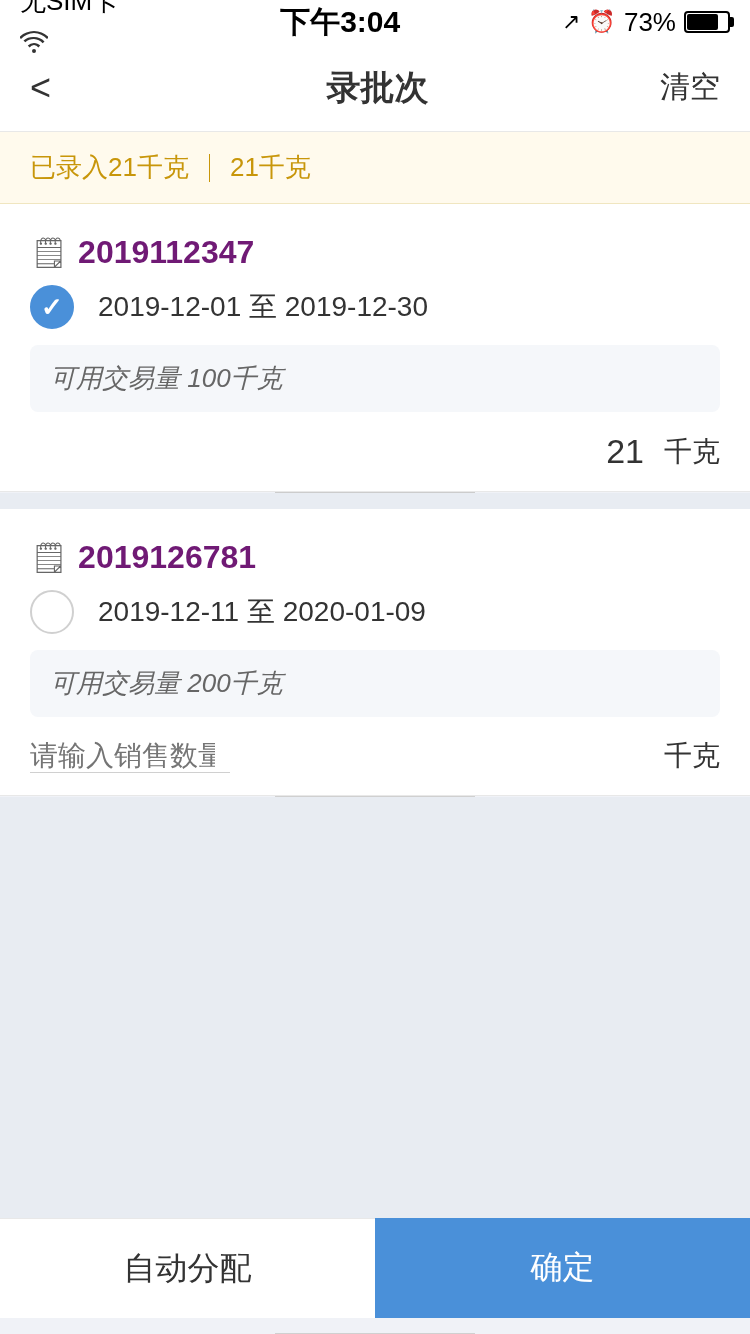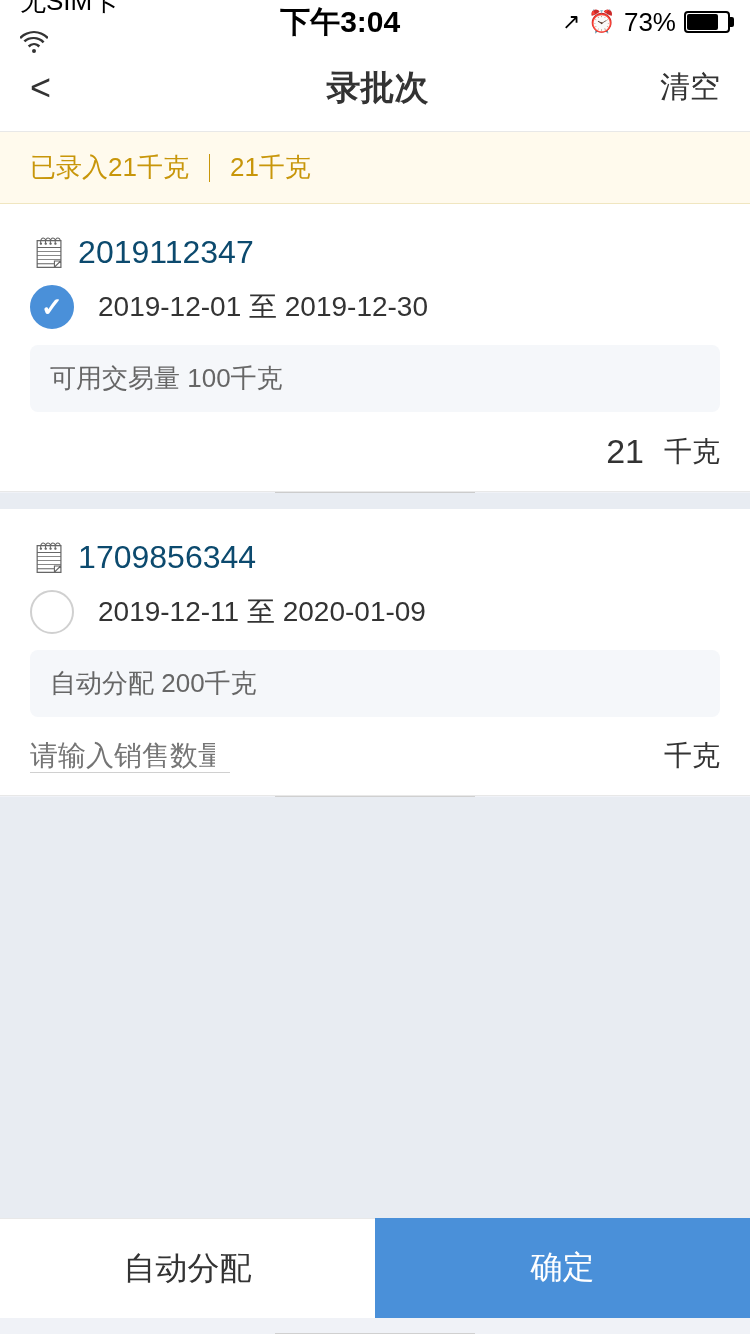--- a/index.html
+++ b/index.html
@@ -105,22 +105,22 @@
       align-items: center;
       gap: 10px;
       margin-bottom: 14px;
     }
     .batch-icon {
       font-size: 30px;
       color: #666;
     }
     .batch-id {
       font-size: 32px;
-      font-weight: 400;
-      color: #0c4a6e;
+      font-weight: 700;
+      color: #701a75;
     }
     .batch-date-row {
       display: flex;
       align-items: center;
       gap: 24px;
       margin-bottom: 16px;
       padding-left: 0;
     }
     .radio-circle {
       width: 44px;
@@ -147,20 +147,21 @@
       font-size: 28px;
       color: #333;
     }
     .batch-available {
       background: #f5f7fa;
       border-radius: 8px;
       padding: 16px 20px;
       font-size: 26px;
       color: #666;
       margin-bottom: 0;
+      font-style: italic;
     }
 
     
     .quantity-row {
       background: #fff;
       padding: 20px 30px;
       display: flex;
       align-items: center;
       justify-content: flex-end;
       gap: 20px;
@@ -311,27 +312,27 @@
   <span class="quantity-value">21</span>
   <span class="quantity-unit">千克</span>
 </div>
 <div style="height:1px;background:#d0d0d0;width:200px;margin:0 auto;background:#ccc;"></div>
 
 <div class="section-divider"></div>
 
 <div class="batch-item-2">
   <div class="batch-header">
     <span class="batch-icon">🗒</span>
-    <span class="batch-id">1709856344</span>
+    <span class="batch-id">2019126781</span>
   </div>
   <div class="batch-date-row">
     <div class="radio-circle"></div>
     <span class="batch-date-text">2019-12-11 至 2020-01-09</span>
   </div>
-  <div class="batch-available">自动分配 200千克</div>
+  <div class="batch-available">可用交易量 200千克</div>
 </div>
 
 <div class="input-row">
   <input class="input-underline" type="number" placeholder="请输入销售数量" style="">
   <span class="input-unit">千克</span>
 </div>
 <div style="height:1px;background:#d0d0d0;width:200px;margin:0 auto;"></div>
 
 <div class="empty-area"></div>
 

